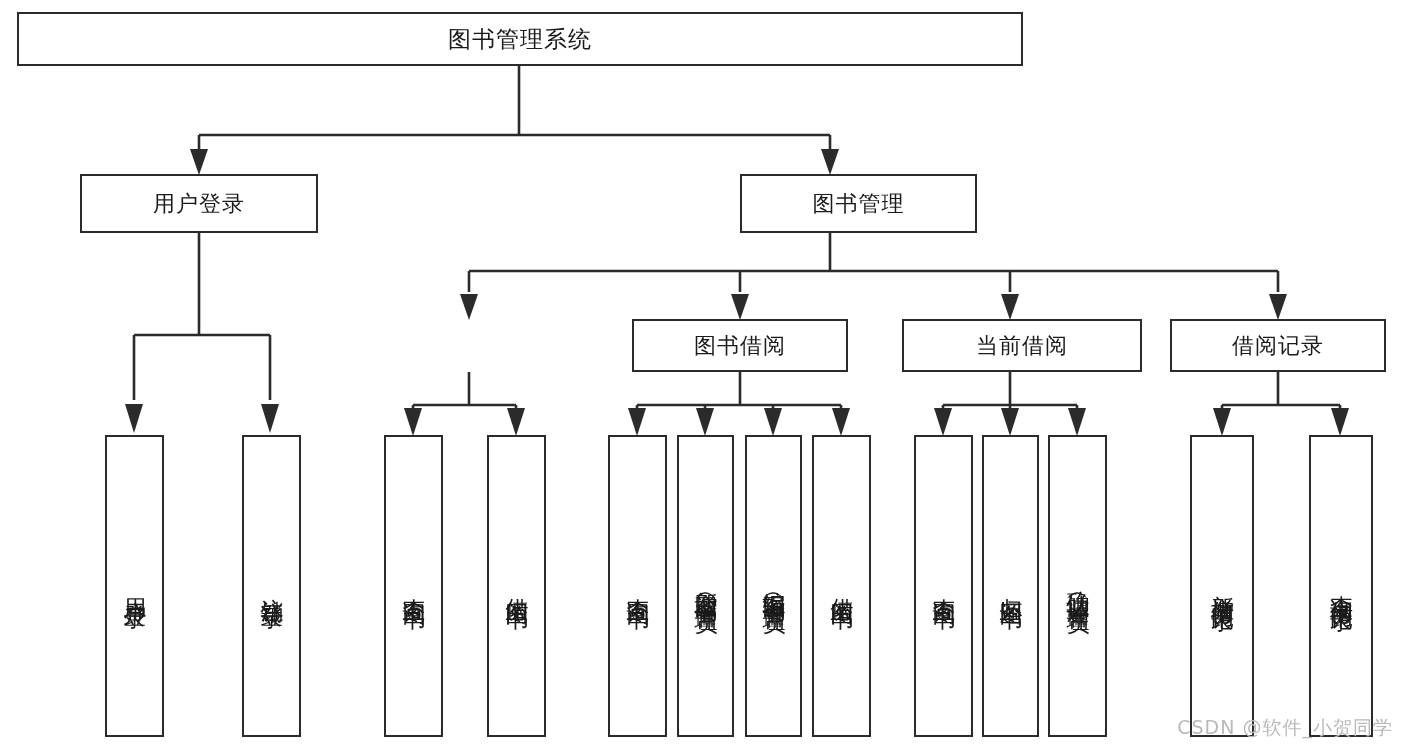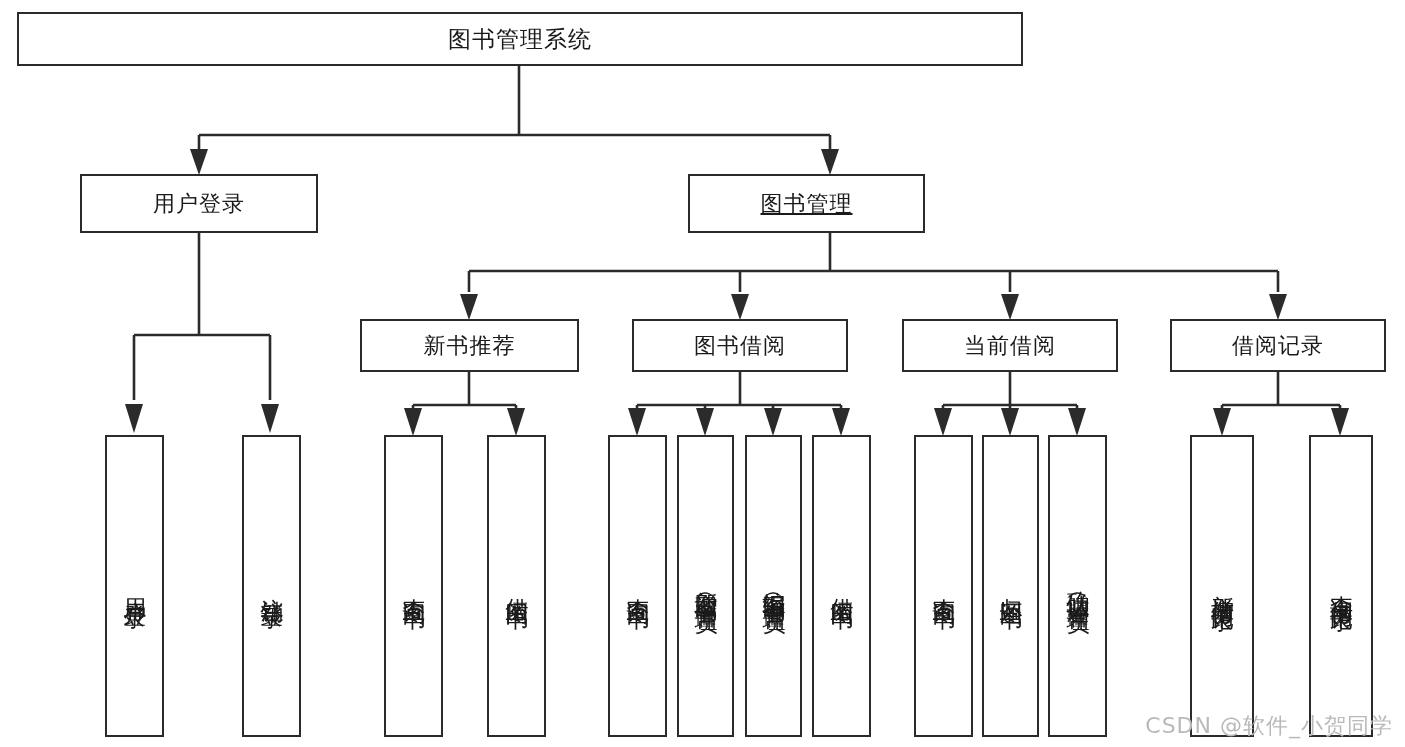--- a/index.html
+++ b/index.html
@@ -48,21 +48,21 @@
     font-size:23px;
     line-height:1.12;
     letter-spacing:3px;
     text-align:center;
     max-height:100%;
   }
   .watermark{
     position:absolute;
     right:12px;
     bottom:6px;
-    font-size:22px;
+    font-size:19px;
     color:#b9b9b9;
     letter-spacing:1px;
     white-space:nowrap;
     pointer-events:none;
   }
   svg.links{
     position:absolute;left:0;top:0;width:1405px;height:747px;
     pointer-events:none;
   }
   svg.links path, svg.links line{
@@ -139,31 +139,28 @@
     <polygon points="1340,436 1331,408 1349,408"></polygon>
   </svg>
 
   <div class="node horiz root" style="left:17px;top:12px;width:1006px;height:54px;">
     <span class="lbl">图书管理系统</span>
   </div>
 
   <div class="node horiz" style="left:80px;top:174px;width:238px;height:59px;">
     <span class="lbl">用户登录</span>
   </div>
-  <div class="node horiz" style="left:688px;top:174px;width:237px;height:59px;text-decoration:underline;">
+  <div class="node horiz" style="left:740px;top:174px;width:237px;height:59px;">
     <span class="lbl">图书管理</span>
   </div>
 
-  <div class="node horiz" style="left:360px;top:319px;width:219px;height:53px;">
-    <span class="lbl">新书推荐</span>
-  </div>
   <div class="node horiz" style="left:632px;top:319px;width:216px;height:53px;justify-content:center;">
     <span class="lbl">图书借阅</span>
   </div>
-  <div class="node horiz" style="left:902px;top:319px;width:216px;height:53px;">
+  <div class="node horiz" style="left:902px;top:319px;width:240px;height:53px;">
     <span class="lbl">当前借阅</span>
   </div>
   <div class="node horiz" style="left:1170px;top:319px;width:216px;height:53px;justify-content:center;">
     <span class="lbl">借阅记录</span>
   </div>
 
   <div class="node vert" style="left:105px;top:435px;width:59px;height:302px;">
     <span class="lbl">用户登录</span>
   </div>
   <div class="node vert" style="left:242px;top:435px;width:59px;height:302px;">

